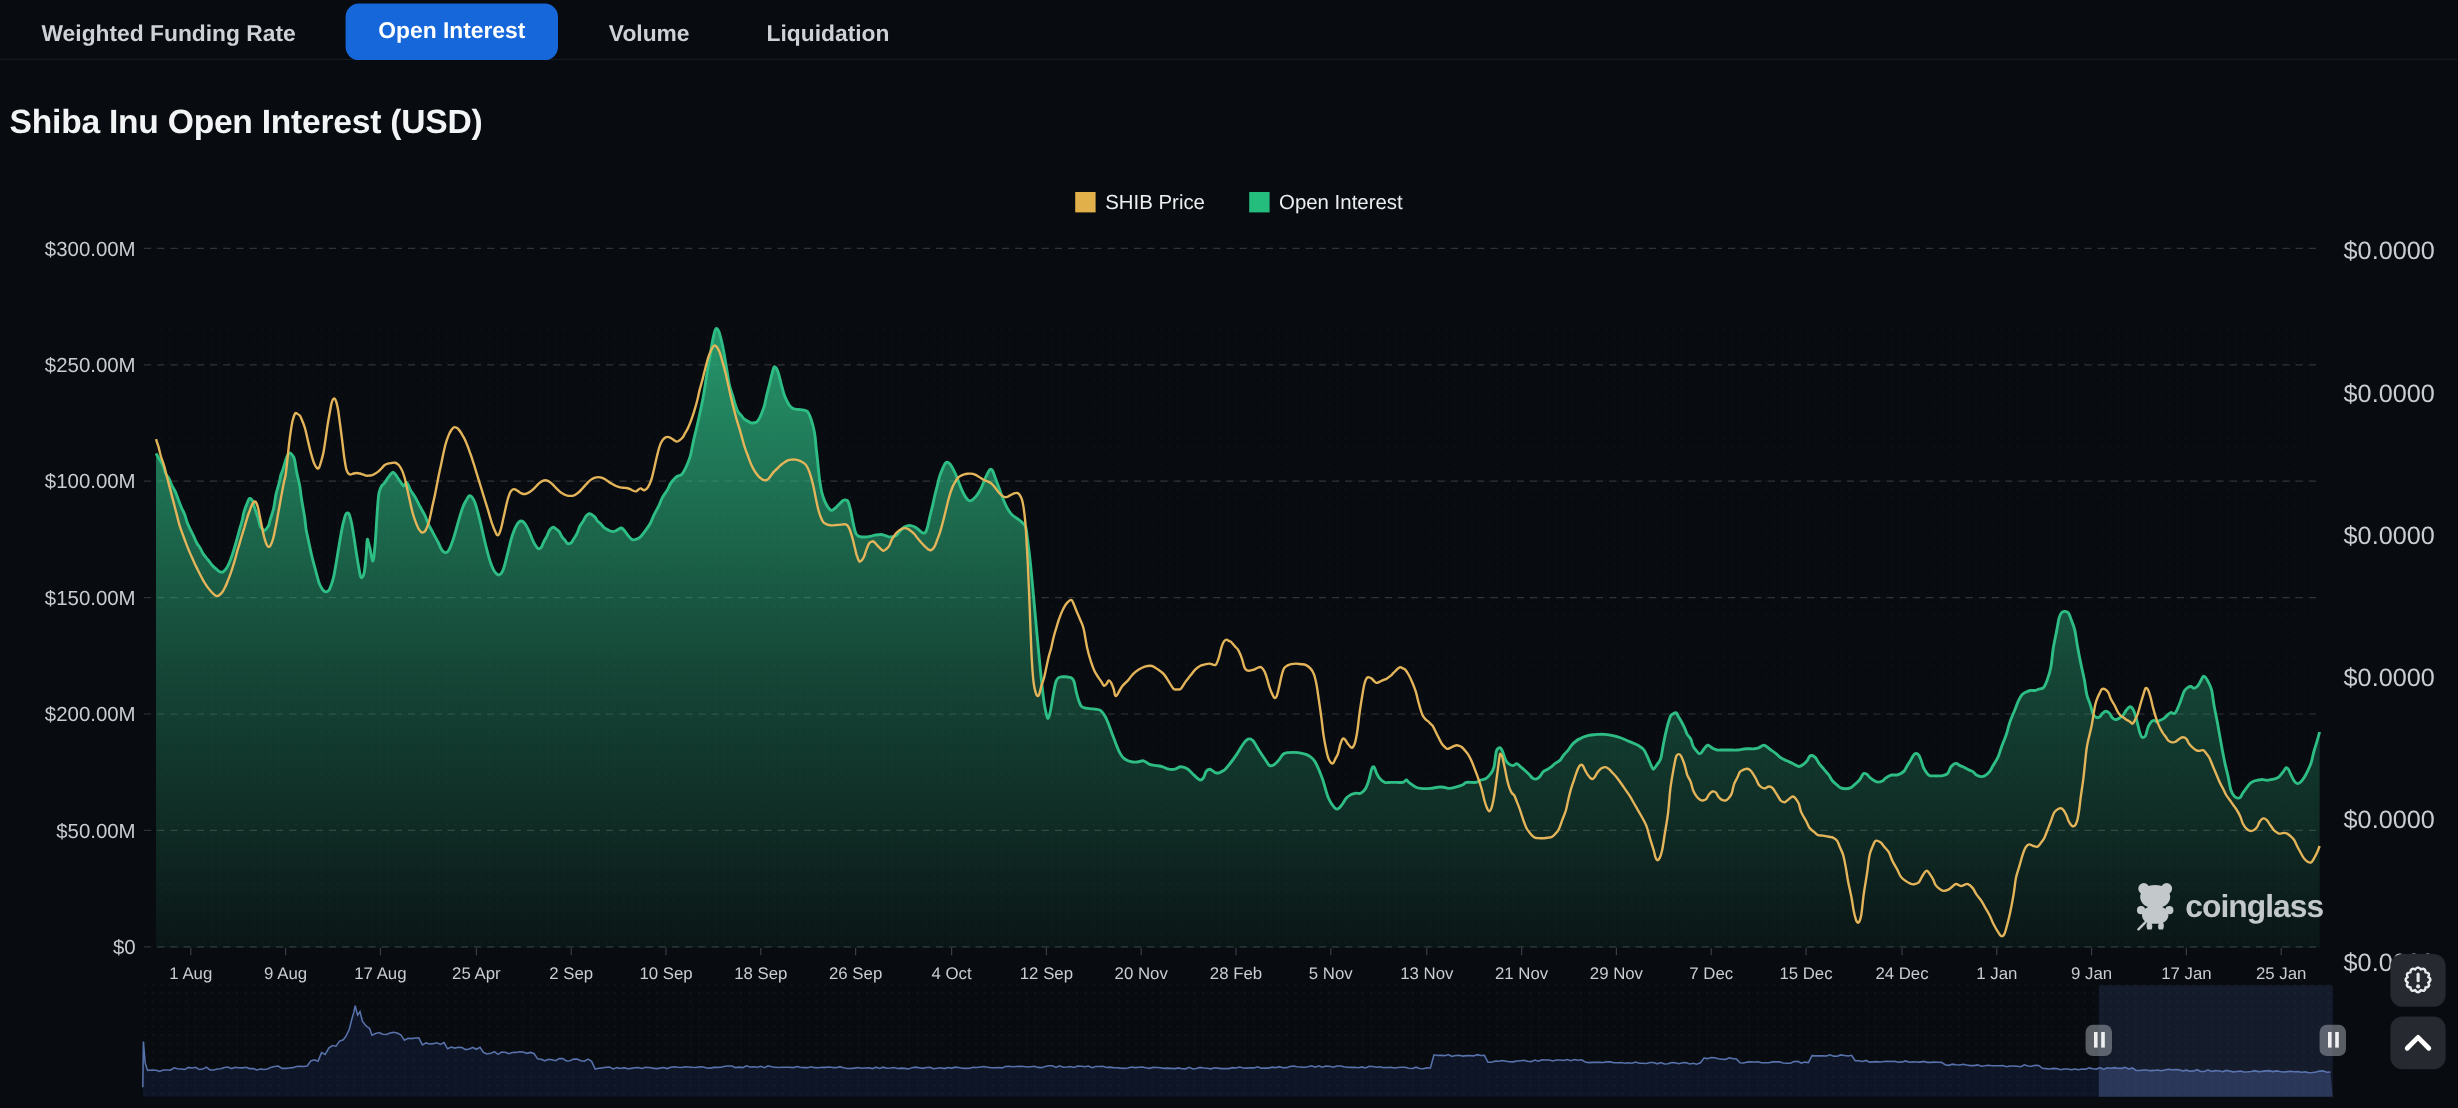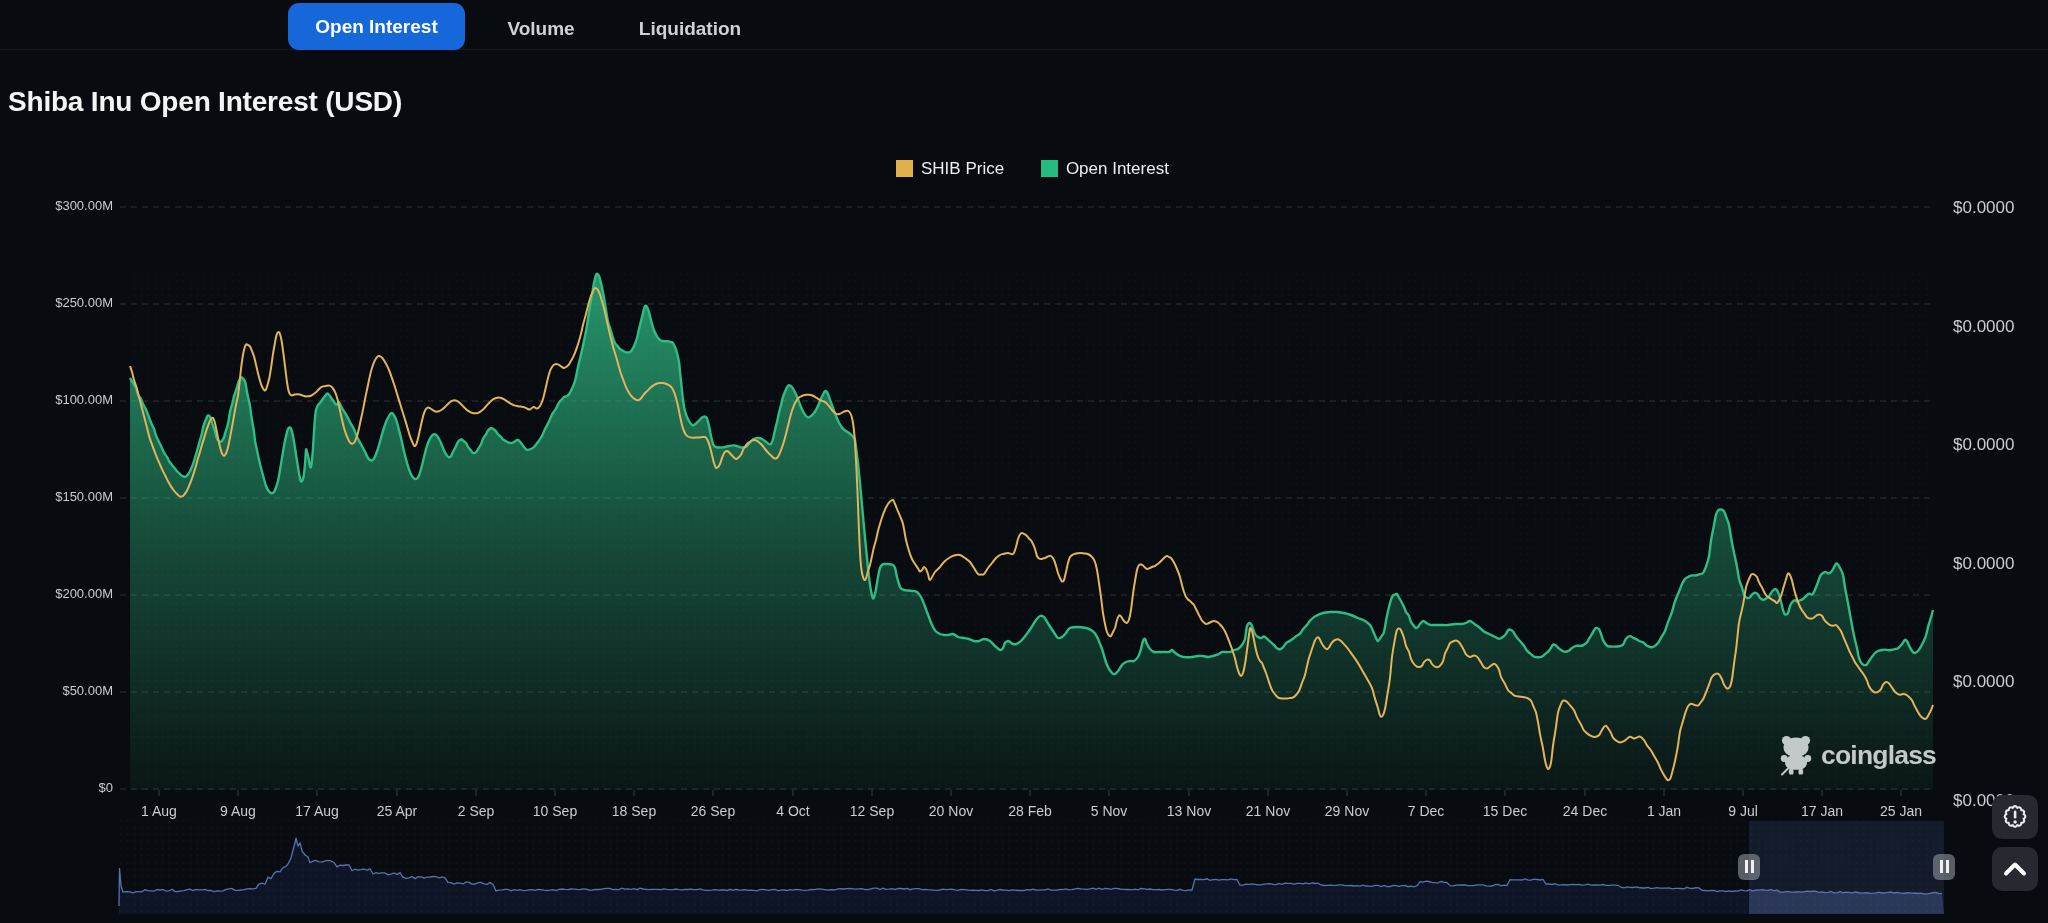--- a/index.html
+++ b/index.html
@@ -11,28 +11,29 @@
 .tab-active { position:absolute; left:288px; top:3px; width:177px; height:47px;
   background:#1668da; border-radius:11px; color:#fff; font-size:19px; font-weight:700;
   text-align:center; line-height:47px; }
 .title { position:absolute; left:8px; top:86px; font-size:28px; font-weight:700;
   color:#f2f4f6; letter-spacing:-0.2px; }
 .legend { position:absolute; left:896px; top:159px; height:18px; font-size:17px;
   color:#eceef0; white-space:nowrap; }
 .lsq { display:inline-block; width:17px; height:17px; vertical-align:-2.5px; margin-right:8px; }
 .xlab { position:absolute; top:803px; transform:translateX(-50%); font-size:14px;
   color:#c9ccd0; white-space:nowrap; }
-.ylab-l { position:absolute; right:1935px; margin-top:-9px; font-size:13px; color:#c9ccd0; }
-.ylab-r { position:absolute; left:1953px; margin-top:-9px; font-size:17px; color:#c9ccd0; }
+.ylab-l { position:absolute; right:1935px; margin-top:-9px; font-size:17px; color:#c9ccd0; }
+.ylab-r { position:absolute; left:1953px; margin-top:-9px; font-size:21px; color:#c9ccd0; }
 .grid { stroke:rgba(255,255,255,0.17); stroke-width:1; stroke-dasharray:6,5; fill:none; }
 .btn { position:absolute; left:1992px; width:46px; height:44px; background:#26292f;
   border-radius:10px; }
 </style></head>
 <body>
 <div class="tabs">
+  <div class="tab" style="left:33px; width:215px;">Weighted Funding Rate</div>
   <div class="tab-active">Open Interest</div>
   <div class="tab" style="left:505px; width:72px;">Volume</div>
   <div class="tab" style="left:637px; width:106px;">Liquidation</div>
 </div>
 <div class="title">Shiba Inu Open Interest (USD)</div>
 <div class="legend">
   <span class="lsq" style="background:#E2B04A"></span><span style="margin-right:32px">SHIB Price</span>
   <span class="lsq" style="background:#25BD7E"></span><span>Open Interest</span>
 </div>
 <div class="ylab-l" style="top:207px">$300.00M</div>
@@ -63,21 +64,21 @@
 <div class="xlab" style="left:951px">20 Nov</div>
 <div class="xlab" style="left:1030px">28 Feb</div>
 <div class="xlab" style="left:1109px">5 Nov</div>
 <div class="xlab" style="left:1189px">13 Nov</div>
 <div class="xlab" style="left:1268px">21 Nov</div>
 <div class="xlab" style="left:1347px">29 Nov</div>
 <div class="xlab" style="left:1426px">7 Dec</div>
 <div class="xlab" style="left:1505px">15 Dec</div>
 <div class="xlab" style="left:1585px">24 Dec</div>
 <div class="xlab" style="left:1664px">1 Jan</div>
-<div class="xlab" style="left:1743px">9 Jul</div>
+<div class="xlab" style="left:1743px">9 Jan</div>
 <div class="xlab" style="left:1822px">17 Jan</div>
 <div class="xlab" style="left:1901px">25 Jan</div>
 
 <svg width="2048" height="923" style="position:absolute;left:0;top:0" xmlns="http://www.w3.org/2000/svg">
   <defs>
     <linearGradient id="gfill" x1="0" y1="275" x2="0" y2="790" gradientUnits="userSpaceOnUse">
       <stop offset="0" stop-color="#2EBD85" stop-opacity="0.78"></stop>
       <stop offset="0.55" stop-color="#2EBD85" stop-opacity="0.33"></stop>
       <stop offset="1" stop-color="#2EBD85" stop-opacity="0.06"></stop>
     </linearGradient>

